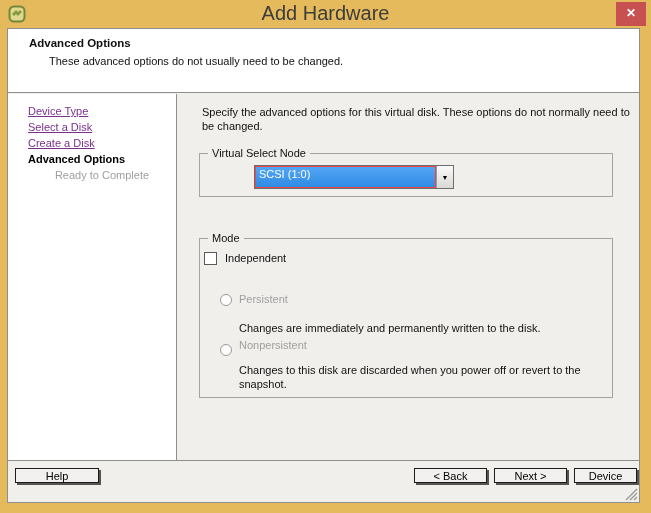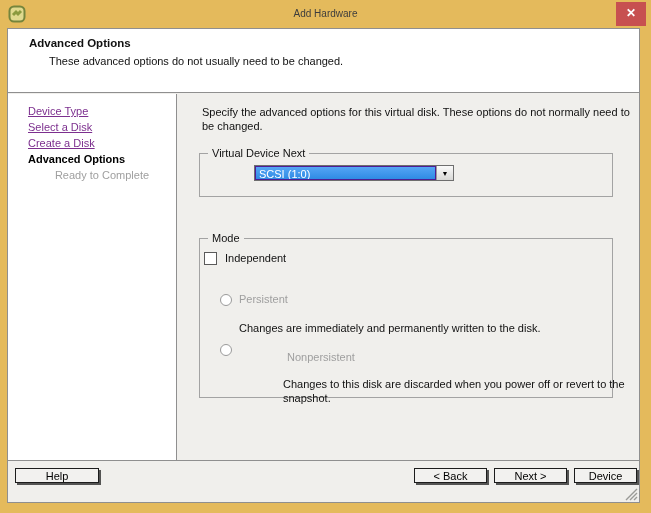--- a/index.html
+++ b/index.html
@@ -7,21 +7,21 @@
   .window {
     position:relative; width:651px; height:513px;
     background:var(--frame,#e4ba5c);
     font-family:"Liberation Sans", sans-serif;
     font-size:11px; color:#111; overflow:hidden;
   }
   
   .titlebar { position:absolute; left:0; top:0; width:100%; height:28px; }
   .titlebar-text {
     width:100%; text-align:center; line-height:27px;
-    font-size:10px; color:#3d3d3d;
+    font-size:20px; color:#3d3d3d;
   }
   .app-icon { position:absolute; left:8px; top:5px; width:18px; height:18px; }
   .close-btn {
     position:absolute; top:2px; right:5px; width:30px; height:24px;
     background:var(--close-button,#c75050); color:#fff;
     text-align:center; line-height:23px; font-size:12px; font-weight:bold;
     cursor:default;
   }
   
   .dialog {
@@ -49,22 +49,22 @@
   .intro { position:absolute; left:25px; top:11px; width:430px; line-height:14px; }
   .group { position:absolute; border:1px solid #a3a3a3; }
   .group-legend {
     position:absolute; top:-8px; left:8px; background:#f0efec; padding:0 4px;
     line-height:14px;
   }
   .group-devnode { left:22px; top:59px; width:414px; height:44px; }
   .group-mode    { left:22px; top:144px; width:414px; height:160px; }
   
   .combo {
-    position:absolute; left:54px; top:11px; width:200px; height:16px;
-    background:#4c1d95; border:1px solid #6e6e6e; display:flex;
+    position:absolute; left:54px; top:11px; width:200px; height:24px;
+    background:#ef4444; border:1px solid #6e6e6e; display:flex;
   }
   .combo-selection {
     flex:1; margin:1px; padding:1px 3px; line-height:13px;
     background:linear-gradient(var(--selection-blue,#54a5f5), #2f8be4);
     color:#fff; overflow:hidden; white-space:nowrap;
   }
   .combo-button {
     width:17px; border-left:1px solid #9a9a9a;
     background:linear-gradient(#fafafa,#d8d8d6);
     display:flex; align-items:center; justify-content:center;
@@ -78,24 +78,24 @@
   .check-label { position:absolute; left:25px; top:13px; }
   .check-desc  { position:absolute; left:25px; top:35px; }
   .radio {
     position:absolute; width:12px; height:12px; border-radius:50%;
     background:#fff; border:1px solid #9a9a9a;
   }
   .radio-1 { left:20px; top:55px; }
   .radio-2 { left:20px; top:105px; }
   .radio-label { position:absolute; left:39px; color:var(--disabled-gray,#9f9f9f); }
   .radio-label-1 { top:54px; }
-  .radio-label-2 { top:112px;margin-left:48px; }
+  .radio-label-2 { top:100px; }
   .radio-desc { position:absolute; left:39px; width:355px; line-height:14px; }
   .radio-desc-1 { top:74px;margin-top:8px; }
-  .radio-desc-2 { top:138px;margin-left:44px; }
+  .radio-desc-2 { top:124px; }
   
   .footer {
     position:absolute; left:0; right:0; bottom:0; height:42px;
     border-top:1px solid #8f8f8f; background:#f0efec;
   }
   .btn {
     position:absolute; top:7px; height:15px;
     background:#f2f1ef; border:1px solid #1c1c1c;
     box-shadow:2px 2px 0 rgba(45,45,45,.8);
     font-family:inherit; font-size:11px; color:#000; text-align:center;
@@ -137,21 +137,21 @@
         <div class="side-item link">Select a Disk</div>
         <div class="side-item link">Create a Disk</div>
         <div class="side-item active">Advanced Options</div>
         <div class="side-item disabled">Ready to Complete</div>
       </div>
 
       <div class="main">
         <div class="intro">Specify the advanced options for this virtual disk. These options do not normally need to be changed.</div>
 
         <div class="group group-devnode">
-          <div class="group-legend">Virtual Device Next</div>
+          <div class="group-legend">Virtual Select Node</div>
           <div class="combo">
             <div class="combo-selection">SCSI (1:0)</div>
             <div class="combo-button">▼</div>
           </div>
         </div>
 
         <div class="group group-mode">
           <div class="group-legend">Mode</div>
 
           <div class="checkbox"></div>

